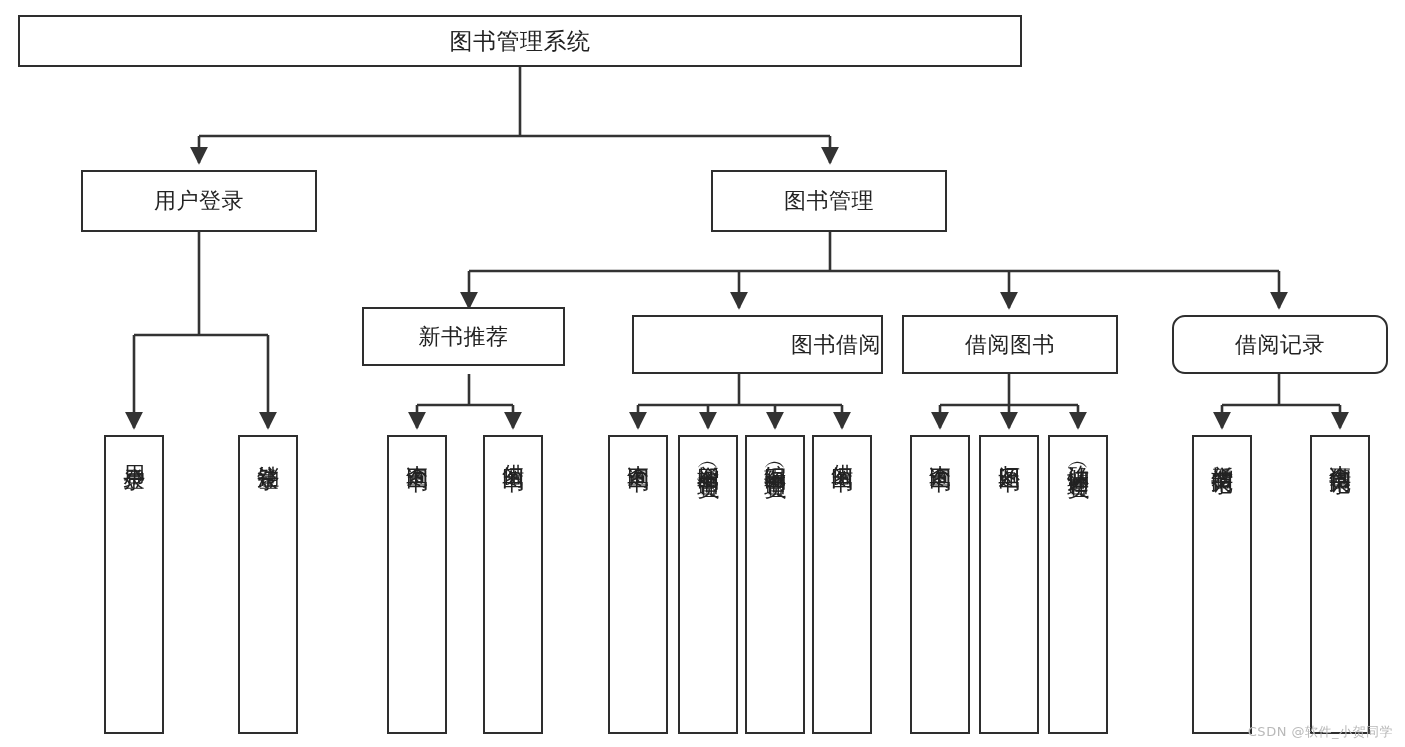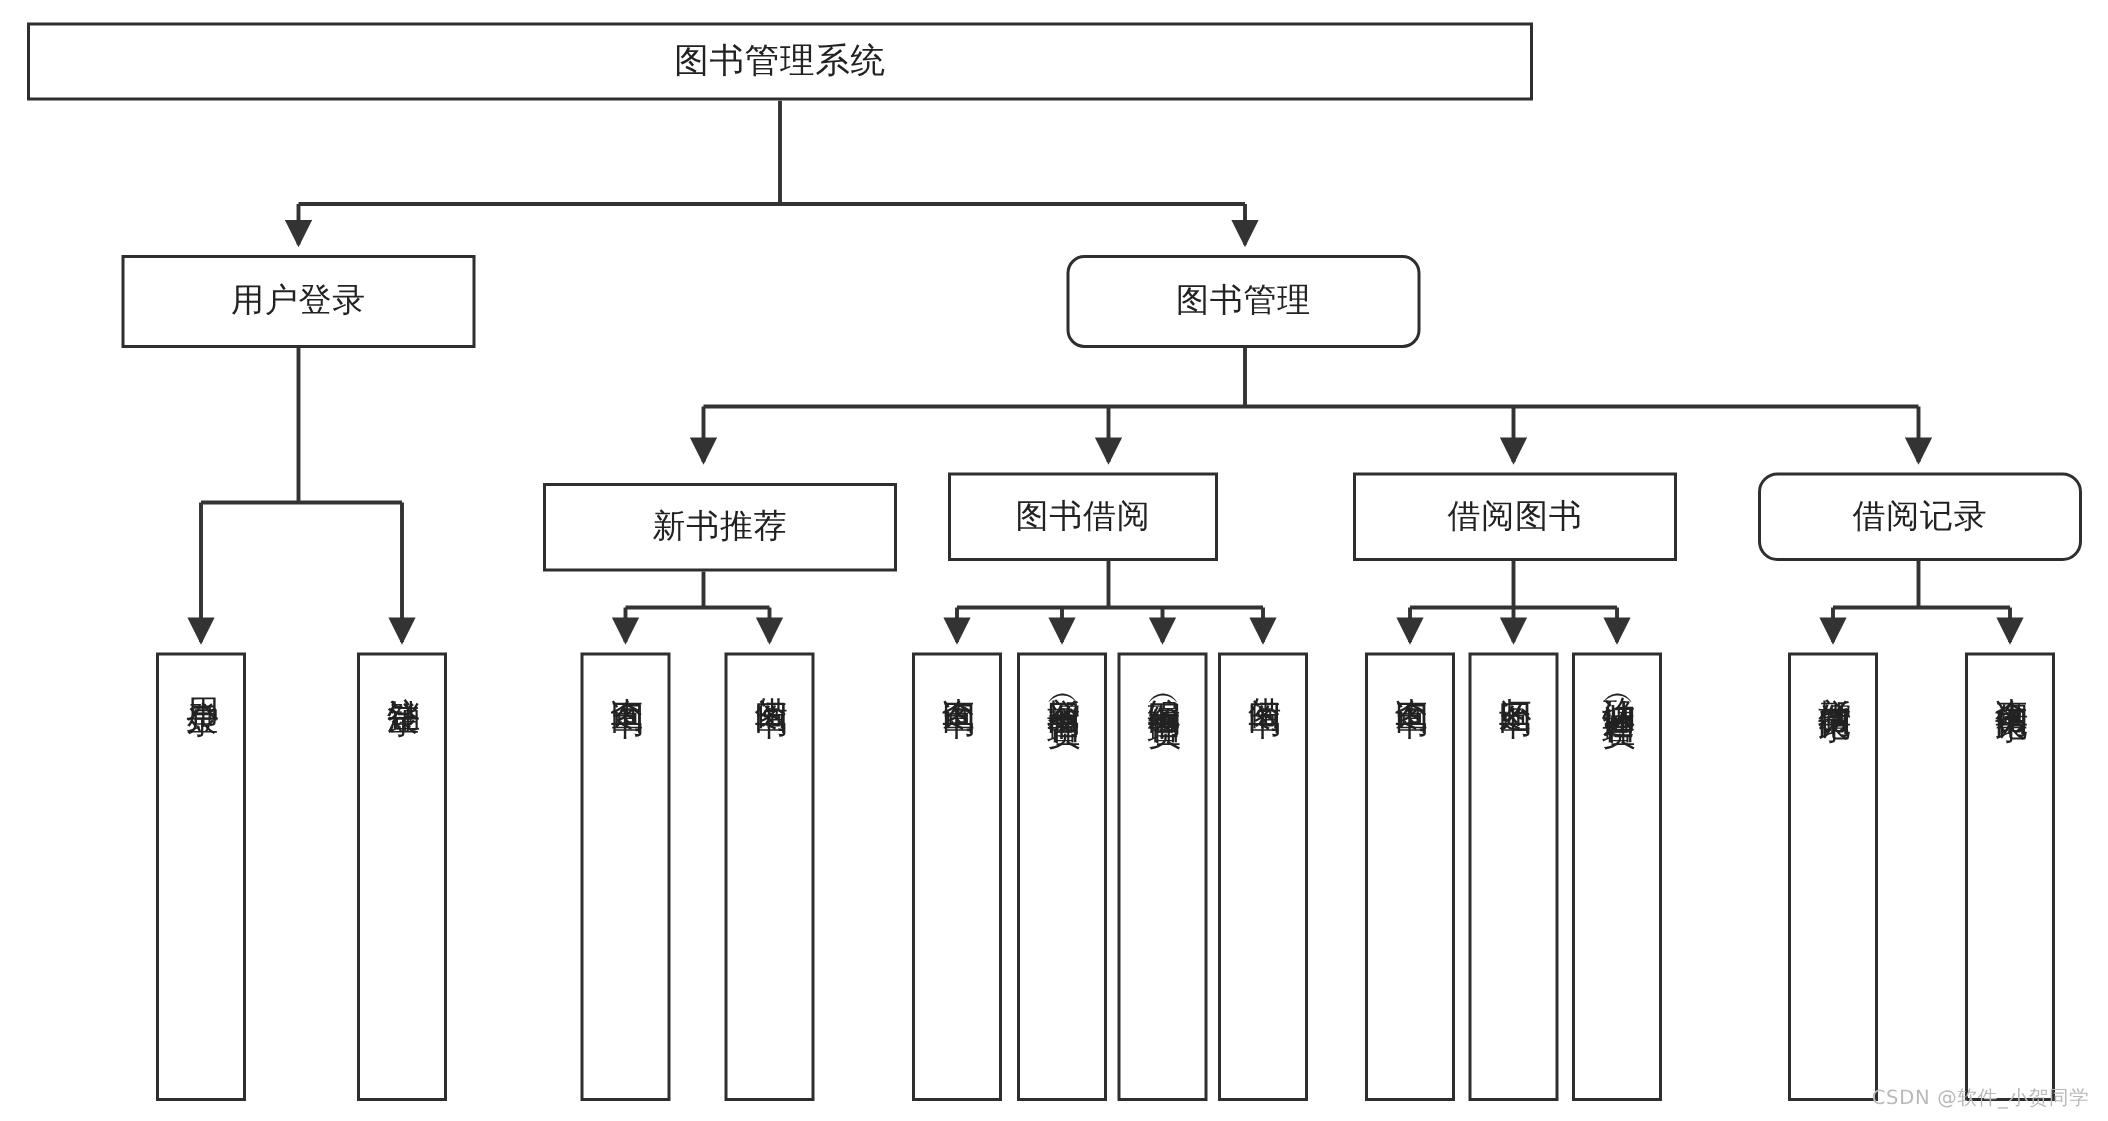--- a/index.html
+++ b/index.html
@@ -132,28 +132,28 @@
     </g>
   </svg>
 
   <div class="node horiz root" style="left:18px; top:15px; width:1004px; height:52px;">
     <span class="node-label">图书管理系统</span>
   </div>
 
   <div class="node horiz" style="left:81px; top:170px; width:236px; height:62px;">
     <span class="node-label">用户登录</span>
   </div>
-  <div class="node horiz" style="left:711px; top:170px; width:236px; height:62px;border-radius:12px;">
+  <div class="node horiz" style="left:711px; top:170px; width:236px; height:62px;">
     <span class="node-label">图书管理</span>
   </div>
 
-  <div class="node horiz" style="left:362px; top:322px; width:236px; height:59px;">
+  <div class="node horiz" style="left:362px; top:307px; width:203px; height:59px;">
     <span class="node-label">新书推荐</span>
   </div>
-  <div class="node horiz" style="left:632px; top:315px; width:180px; height:59px;">
+  <div class="node horiz" style="left:632px; top:315px; width:251px; height:59px;justify-content:flex-end;">
     <span class="node-label">图书借阅</span>
   </div>
   <div class="node horiz" style="left:902px; top:315px; width:216px; height:59px;">
     <span class="node-label">借阅图书</span>
   </div>
   <div class="node horiz" style="left:1172px; top:315px; width:216px; height:59px;border-radius:13px;">
     <span class="node-label">借阅记录</span>
   </div>
 
   <div class="node vert" style="left:104px; top:435px; width:60px; height:299px;">

